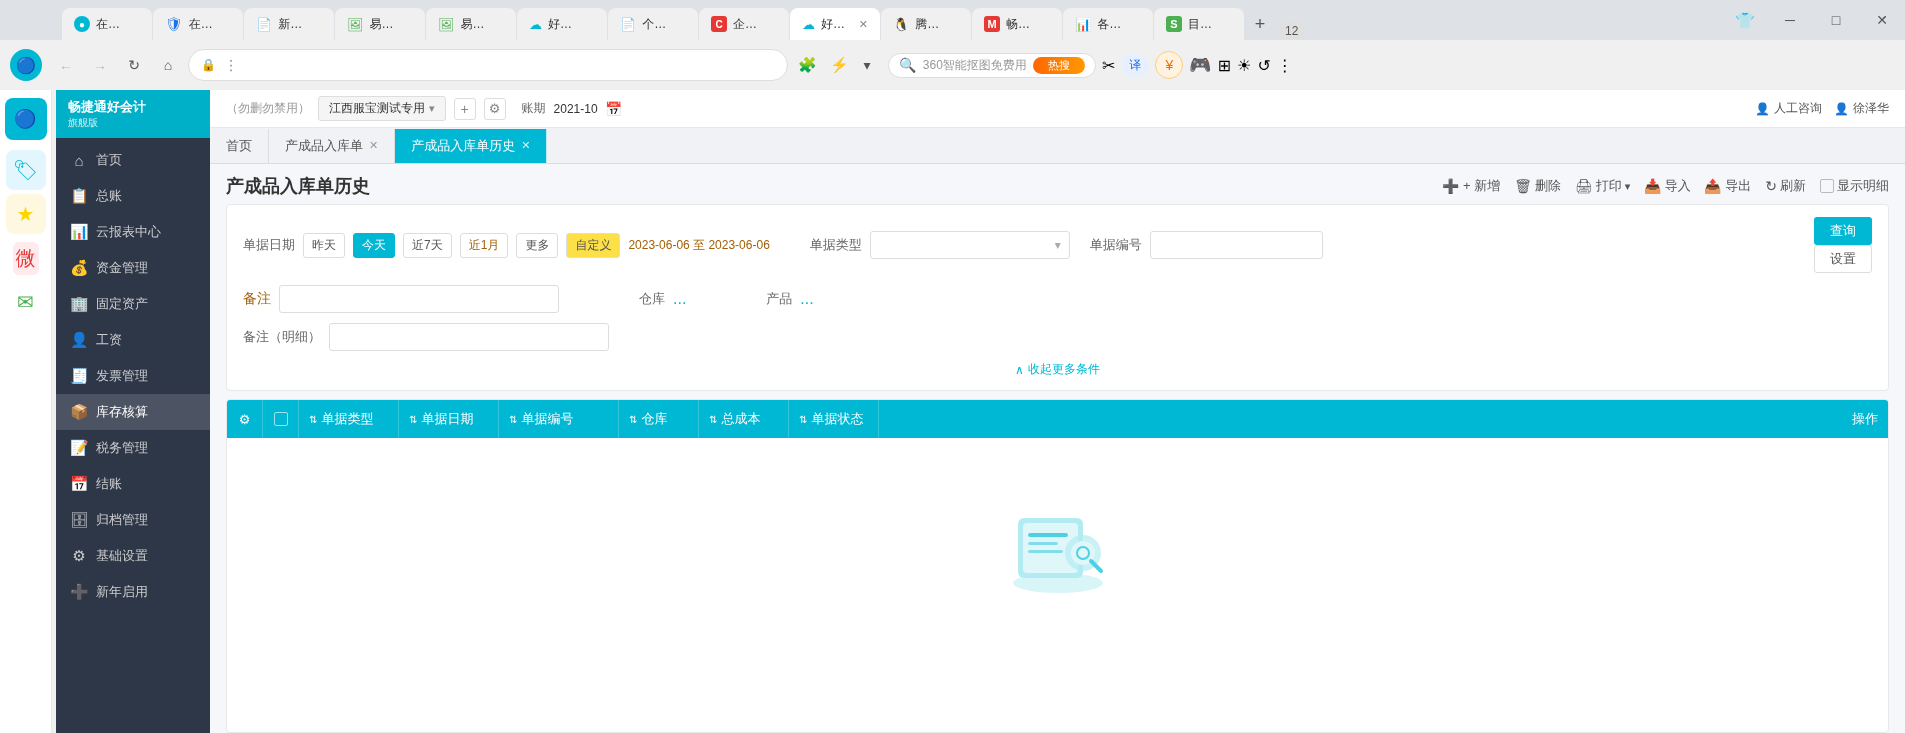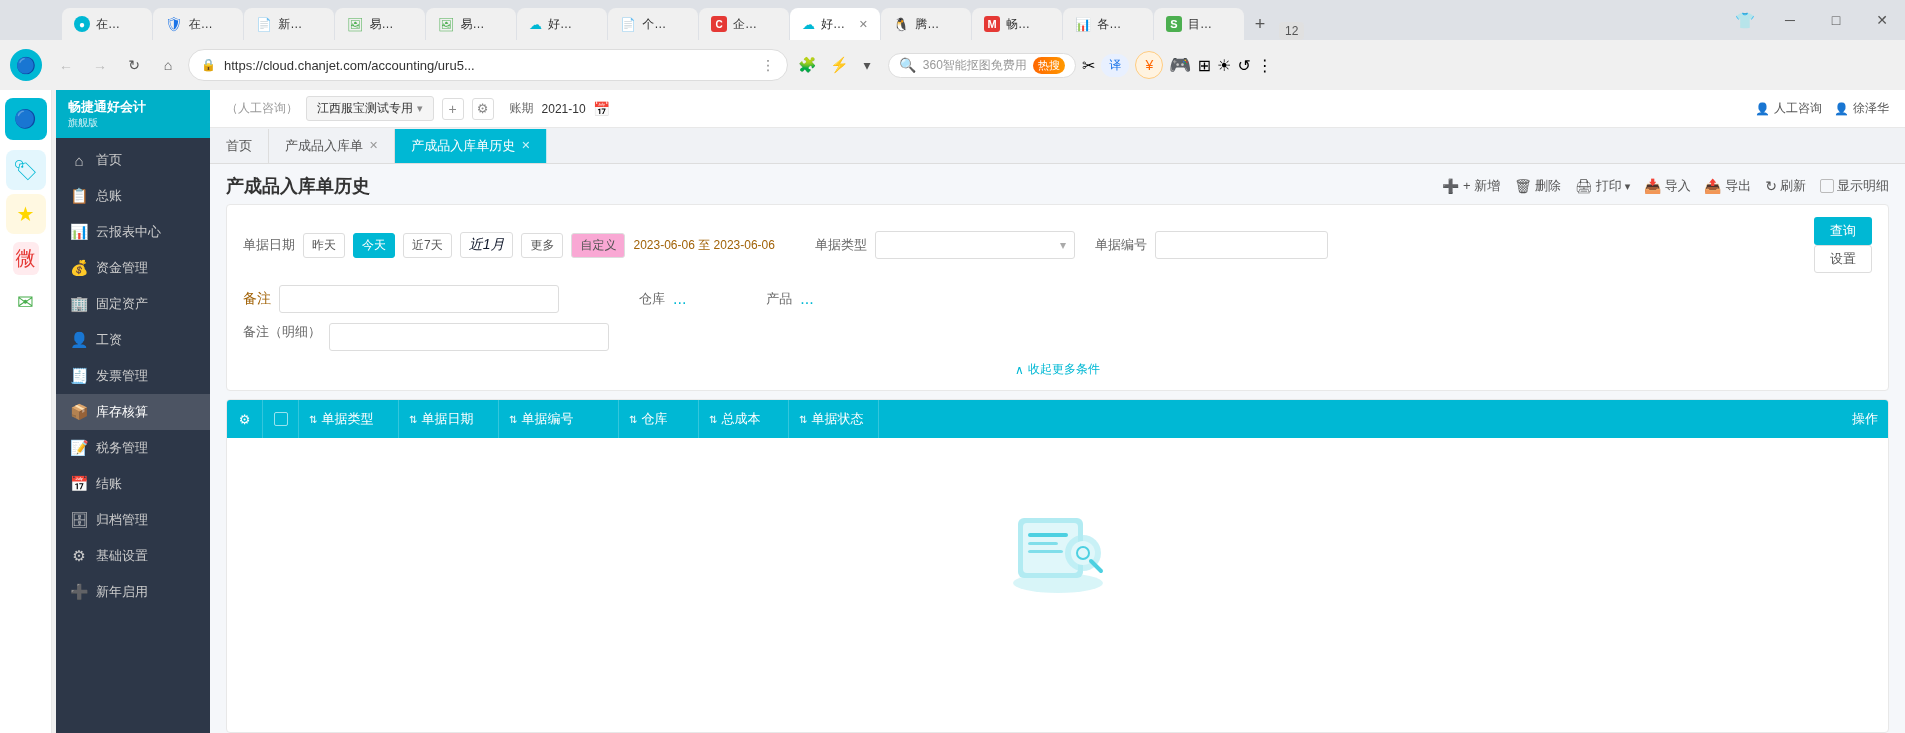--- a/index.html
+++ b/index.html
@@ -118,33 +118,32 @@
     <div style="width:32px;height:32px;background:#00b8d4;border-radius:50%;display:flex;align-items:center;justify-content:center;margin-right:4px;">
       <span style="color:#fff;font-size:16px;">🔵</span>
     </div>
     <div class="nav-btn disabled">←</div>
     <div class="nav-btn disabled" style="color:#bbb;">→</div>
     <div class="nav-btn">↻</div>
     <div class="nav-btn">⌂</div>
 
     <div class="url-box" style="flex:1;max-width:600px;">
       <span class="lock-icon">🔒</span>
-      <span class="url-text">https://cloud.chanjet.com/accounting/uru5...</span>
       <span style="font-size:14px;color:#888;cursor:pointer;">⋮</span>
     </div>
 
     <div style="font-size:15px;color:#555;padding:4px;cursor:pointer;">🧩</div>
     <div style="font-size:15px;color:#555;padding:4px;cursor:pointer;">⚡</div>
     <div style="font-size:14px;color:#555;padding:4px;cursor:pointer;">▾</div>
 
     <div style="display:flex;align-items:center;gap:6px;margin-left:8px;">
       <div style="display:flex;align-items:center;background:#fff;border:1px solid #ddd;border-radius:16px;padding:3px 10px;gap:6px;min-width:180px;">
         <span style="font-size:14px;color:#888;">🔍</span>
         <span style="font-size:12px;color:#999;">360智能抠图免费用</span>
-        <span style="background:linear-gradient(90deg,#ff6600,#ff9900);color:#fff;border-radius:10px;padding:1px 5px;font-size:11px;">热搜</span>
+        <span style="background:linear-gradient(90deg,#ff6600,#ff9900);color:#fff;border-radius:10px;padding:1px 15px;font-size:11px;">热搜</span>
       </div>
       <div style="font-size:16px;cursor:pointer;">✂</div>
       <div style="background:#e8f0ff;border-radius:16px;padding:3px 8px;font-size:12px;color:#1a73e8;cursor:pointer;">译</div>
       <div style="background:#fff3e0;border-radius:50%;width:28px;height:28px;display:flex;align-items:center;justify-content:center;font-size:14px;color:#ff6600;cursor:pointer;border:1px solid #ffcc80;">¥</div>
       <div style="font-size:18px;cursor:pointer;">🎮</div>
       <div style="font-size:16px;cursor:pointer;">⊞</div>
       <div style="font-size:16px;cursor:pointer;">☀</div>
       <div style="font-size:16px;cursor:pointer;">↺</div>
       <div style="font-size:16px;cursor:pointer;">⋮</div>
     </div>
@@ -227,21 +226,21 @@
       <div class="sidebar-item">
         <span class="sidebar-item-icon">➕</span>
         <span>新年启用</span>
       </div>
     </div>
   </div>
 
   <div style="position:absolute;left:210px;top:90px;right:0;bottom:0;background:#f5f7fa;display:flex;flex-direction:column;">
 
     <div style="display:flex;align-items:center;background:#fff;border-bottom:1px solid #e8e8e8;padding:6px 16px;gap:8px;height:38px;">
-      <span style="font-size:12px;color:#999;">（人工咨询）</span>
+      <span style="font-size:12px;color:#999;">（勿删勿禁用）</span>
       <div style="display:flex;align-items:center;gap:4px;background:#f5f5f5;border:1px solid #ddd;border-radius:3px;padding:3px 10px;cursor:pointer;">
         <span style="font-size:12px;color:#333;">江西服宝测试专用</span>
         <span style="font-size:11px;color:#888;">▾</span>
       </div>
       <div style="width:22px;height:22px;border:1px solid #ddd;border-radius:3px;display:flex;align-items:center;justify-content:center;font-size:14px;color:#888;cursor:pointer;">+</div>
       <div style="width:22px;height:22px;border:1px solid #ddd;border-radius:3px;display:flex;align-items:center;justify-content:center;font-size:13px;color:#888;cursor:pointer;">⚙</div>
       <span style="font-size:12px;color:#666;margin-left:8px;">账期</span>
       <span style="font-size:12px;color:#333;font-weight:500;">2021-10</span>
       <span style="font-size:14px;cursor:pointer;">📅</span>
       <div style="margin-left:auto;display:flex;align-items:center;gap:12px;">
@@ -304,23 +303,23 @@
     </div>
 
     <div style="background:#fff;margin:0 16px 8px;border-radius:4px;padding:12px 16px;border:1px solid #e8e8e8;">
 
       <div style="display:flex;align-items:center;gap:20px;margin-bottom:12px;">
         <div style="display:flex;align-items:center;gap:8px;flex-wrap:wrap;">
           <span style="color:#666;font-size:13px;white-space:nowrap;">单据日期</span>
           <div style="padding:3px 8px;border-radius:3px;border:1px solid #ddd;font-size:12px;cursor:pointer;color:#555;background:#fff;">昨天</div>
           <div style="padding:3px 8px;border-radius:3px;border:1px solid #00b8d4;font-size:12px;cursor:pointer;color:#fff;background:#00b8d4;">今天</div>
           <div style="padding:3px 8px;border-radius:3px;border:1px solid #ddd;font-size:12px;cursor:pointer;color:#555;background:#fff;">近7天</div>
-          <div style="padding:3px 8px;border-radius:3px;border:1px solid #ddd;font-size:14px;cursor:pointer;color:#0f172a;background:#fff;font-style:italic;">近1月</div>
+          <div style="padding:3px 8px;border-radius:3px;border:1px solid #ddd;font-size:12px;cursor:pointer;color:#a16207;background:#fff;">近1月</div>
           <div style="padding:3px 8px;border-radius:3px;border:1px solid #ddd;font-size:12px;cursor:pointer;color:#555;background:#fff;">更多</div>
-          <div style="padding:3px 8px;border-radius:3px;border:1px solid #ddd;font-size:12px;cursor:pointer;color:#555;background:#f9a8d4;">自定义</div>
+          <div style="padding:3px 8px;border-radius:3px;border:1px solid #ddd;font-size:12px;cursor:pointer;color:#555;background:#fde047;">自定义</div>
           <span style="font-size:12px;color:#a16207;">2023-06-06 至 2023-06-06</span>
         </div>
 
         <div style="display:flex;align-items:center;gap:8px;margin-left:20px;">
           <span style="color:#666;font-size:13px;white-space:nowrap;">单据类型</span>
           <div style="display:flex;align-items:center;border:1px solid #ddd;border-radius:3px;padding:4px 8px;font-size:12px;background:#fff;min-width:200px;height:28px;cursor:pointer;justify-content:space-between;">
             <span style="color:#999;"></span>
             <span style="color:#aaa;">▾</span>
           </div>
         </div>
@@ -345,21 +344,21 @@
           <span style="color:#666;font-size:13px;">仓库</span>
           <span style="color:#00b8d4;cursor:pointer;font-size:16px;">...</span>
         </div>
         <div style="display:flex;align-items:center;gap:8px;margin-left:60px;">
           <span style="color:#666;font-size:13px;">产品</span>
           <span style="color:#00b8d4;cursor:pointer;font-size:16px;">...</span>
         </div>
       </div>
 
       <div style="display:flex;align-items:center;gap:20px;">
-        <div style="display:flex;gap:8px;">
+        <div style="display:flex;align-items:center;gap:8px;">
           <span style="color:#666;font-size:13px;white-space:nowrap;">备注（明细）</span>
           <input type="text" style="border: 1px solid rgb(221, 221, 221); border-radius: 3px; padding: 4px 8px; font-size: 12px; height: 28px; min-width: 280px;">
         </div>
       </div>
 
       <div style="display:flex;align-items:center;justify-content:center;width:100%;color:#00b8d4;font-size:12px;cursor:pointer;padding-top:10px;gap:4px;">
         <span>∧</span>
         <span>收起更多条件</span>
       </div>
     </div>

